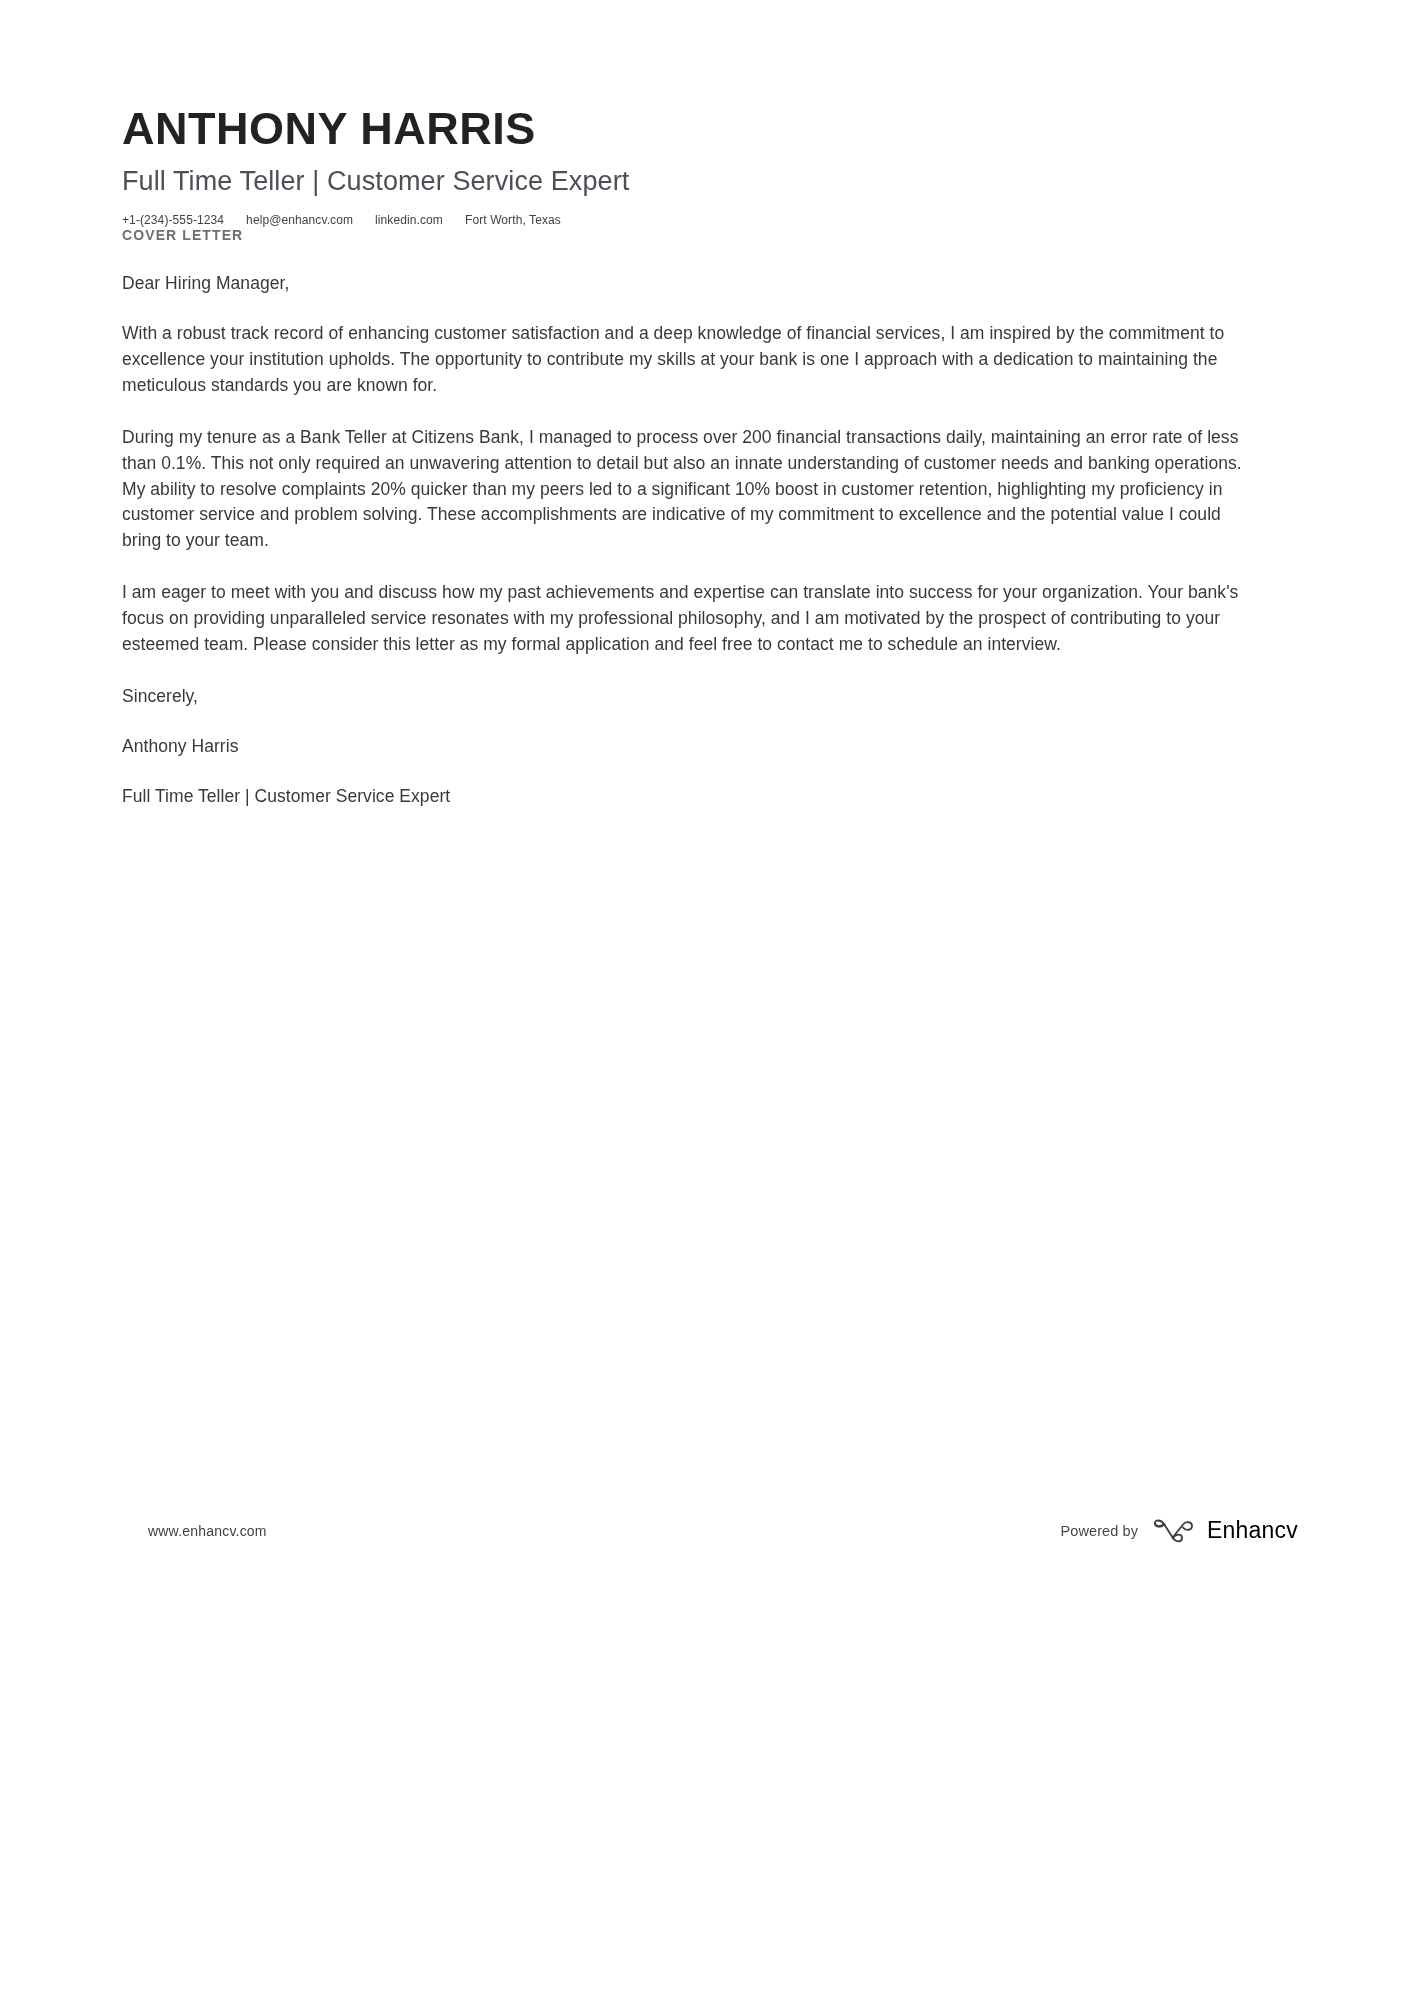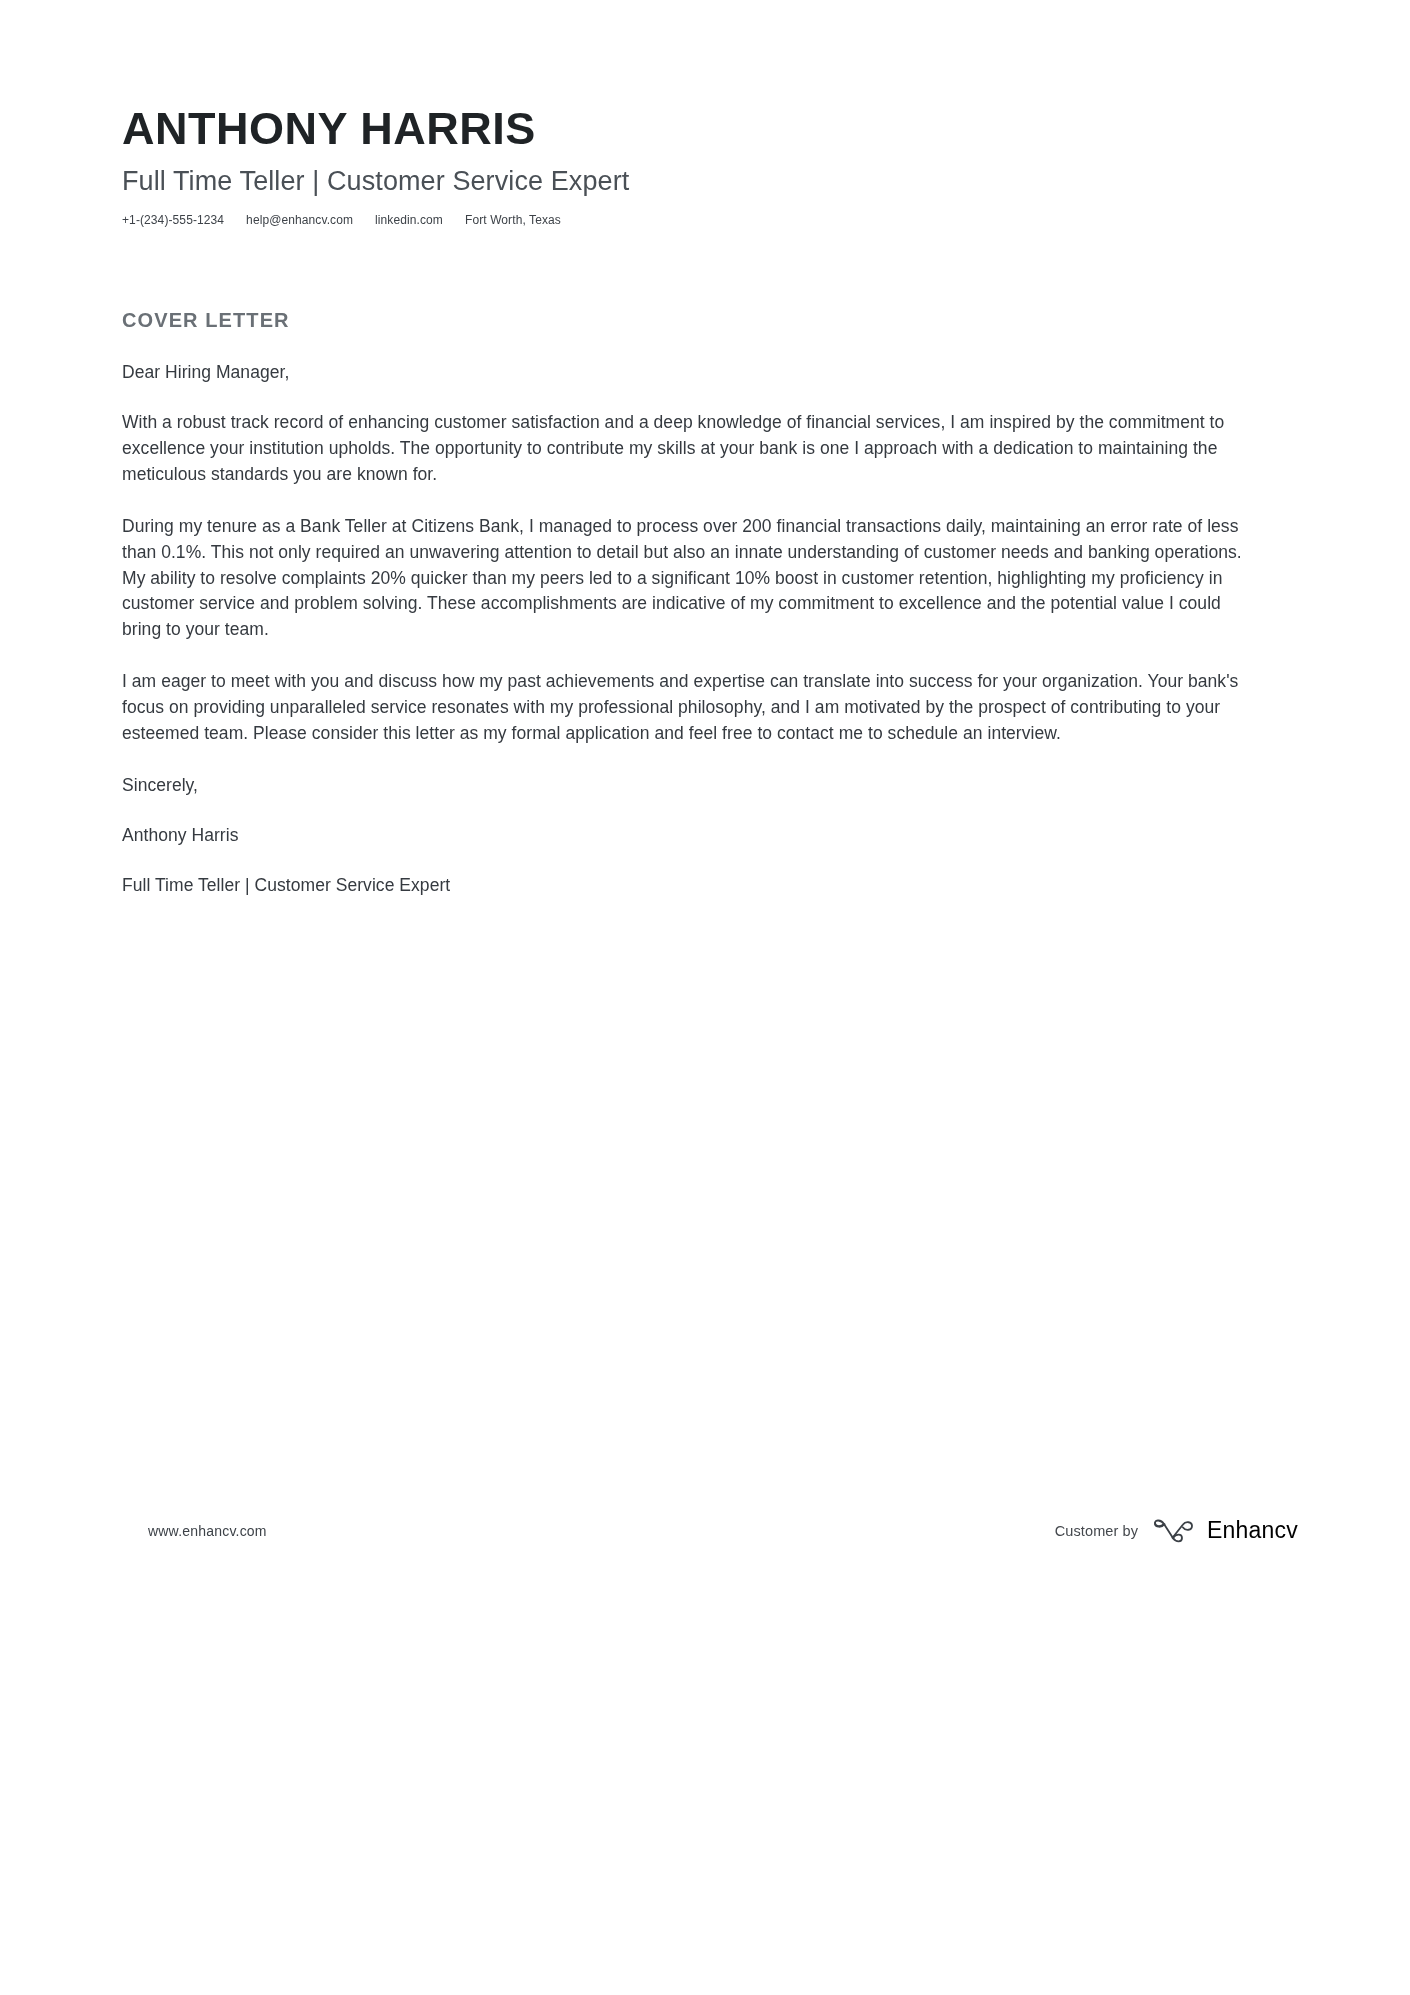--- a/index.html
+++ b/index.html
@@ -49,22 +49,21 @@
     letter-spacing: 0.1px;
     display: flex;
     flex-wrap: wrap;
     align-items: baseline;
   }
   .contacts .citem {
     margin-right: 22px;
     white-space: nowrap;
   }
   .section-title {
-    margin-top: 82px;
-    font-size: 20px;
+    font-size: 14px;
     font-weight: bold;
     letter-spacing: 1.1px;
     color: #6a7076;
   }
   .letter {
     margin-top: 28px;
   }
   .letter p {
     font-size: 17.5px;
     line-height: 1.48;
@@ -144,21 +143,21 @@
       <p class="tight">Sincerely,</p>
       <p class="tight">Anthony Harris</p>
       <p class="tight">Full Time Teller | Customer Service Expert</p>
     </div>
 
   </div>
 
   <div class="footer">
     <div class="footer-url">www.enhancv.com</div>
     <div class="powered">
-      <span class="powered-label">Customer by</span>
+      <span class="powered-label">Powered by</span>
       <span class="brand">
         <span class="brand-mark">
           <svg class="brand-mark" viewBox="0 0 46 26" xmlns="http://www.w3.org/2000/svg">
             <path d="M3 5 C3 1.5, 9 1.5, 12 6 L21 20 C24 24.5, 30 24.5, 30 20 C30 15.5, 24 15.5, 21 20 L12 6 C9 1.5, 3 1.5, 3 5 C3 9, 9 9, 12 6" fill="none" stroke="#3b4046" stroke-width="1.8" stroke-linecap="round"></path>
             <path d="M3 5 C3 9.5, 9.5 10, 12.5 6.2" fill="none" stroke="#3b4046" stroke-width="1.8" stroke-linecap="round"></path>
             <path d="M20.5 19.8 L31 6.5 C33.5 3, 40 3.5, 40 8 C40 12.5, 33.5 13, 31 9.5" fill="none" stroke="#3b4046" stroke-width="1.8" stroke-linecap="round"></path>
           </svg>
         </span>
         <span class="brand-name">Enhancv</span>
       </span>

